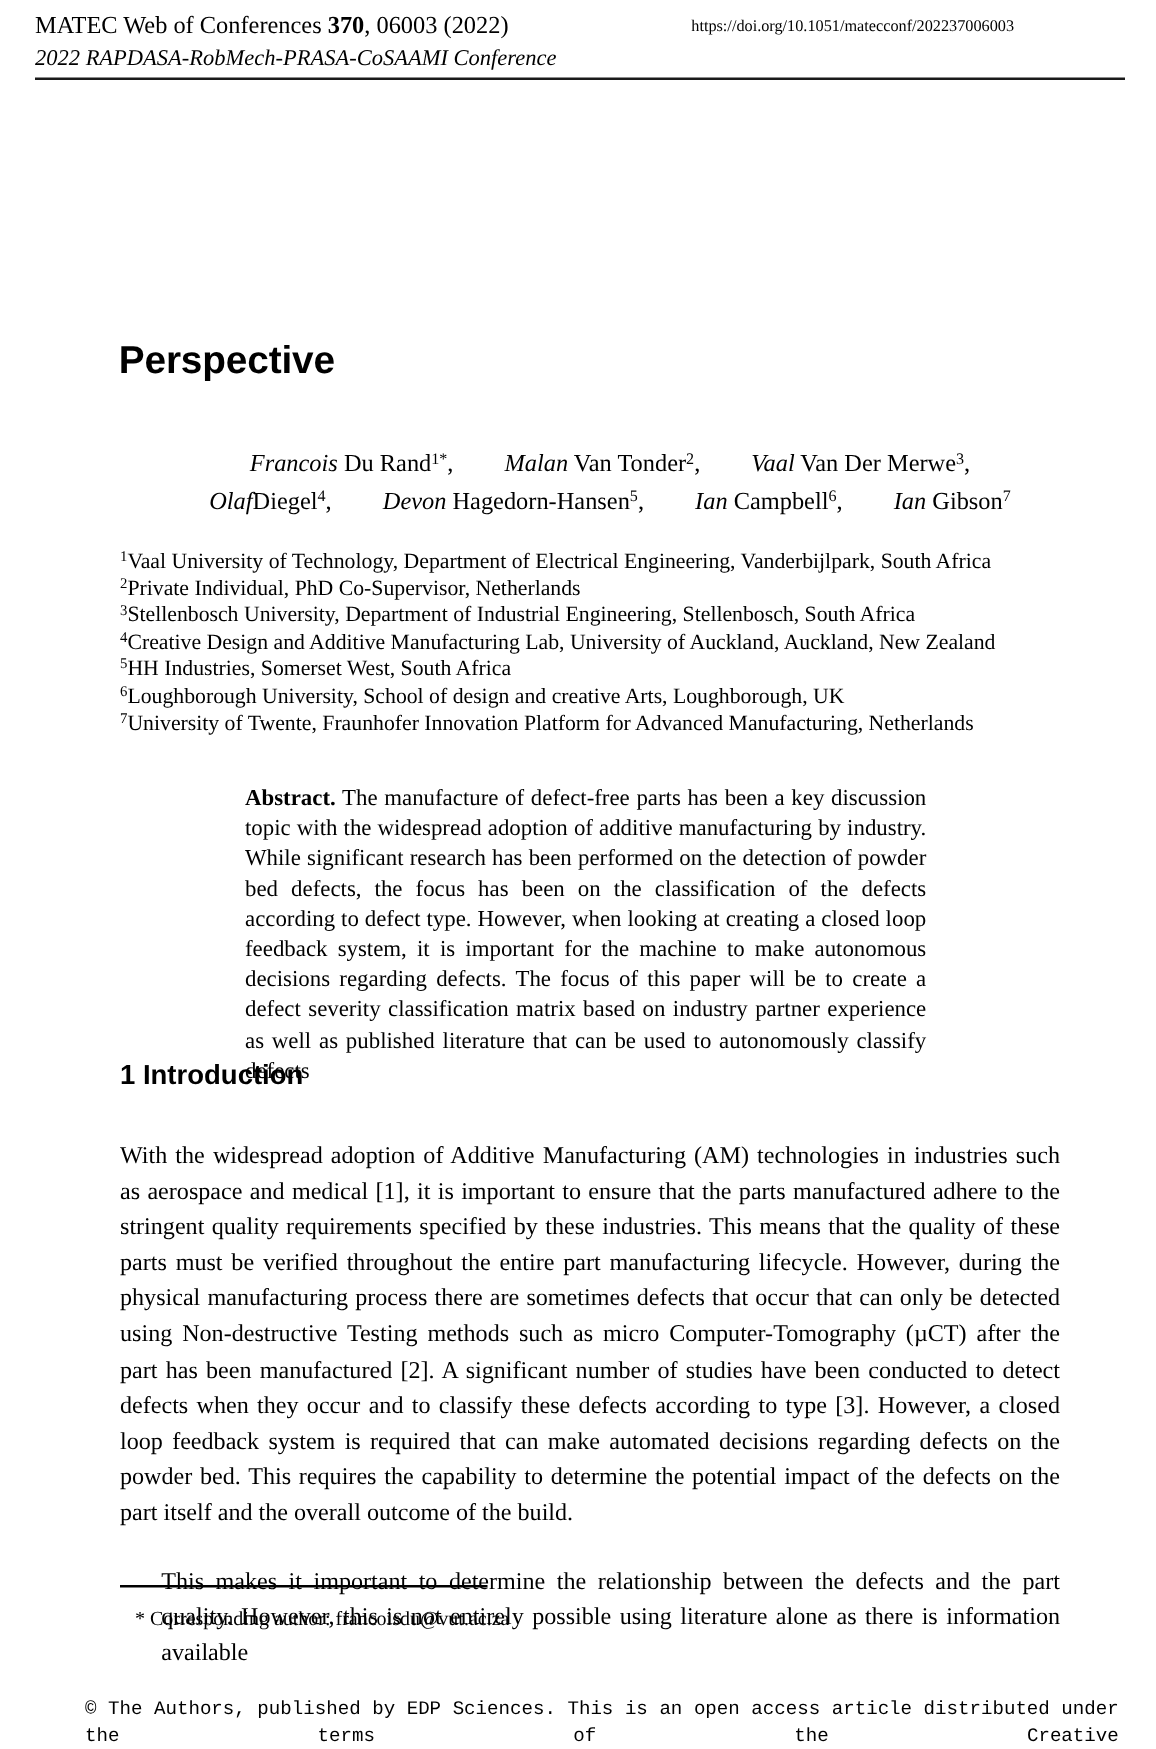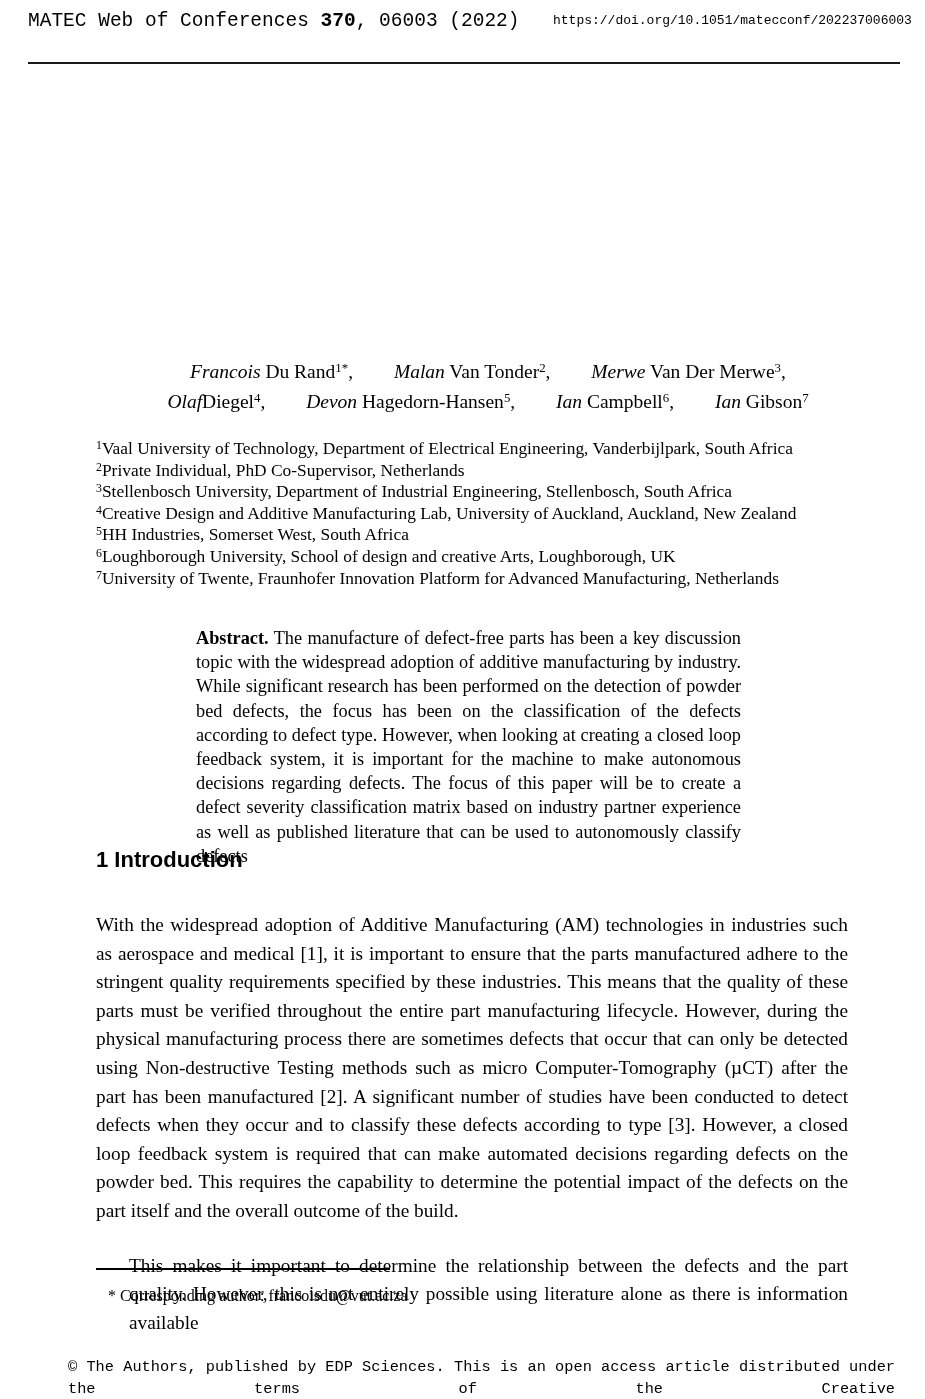--- a/index.html
+++ b/index.html
@@ -25,21 +25,20 @@
     left: 28px;
     top: 8px;
     width: 872px;
   }
   .run-head-row1 {
     position: relative;
     height: 26px;
     font-size: 19.5px;
     line-height: 26px;
     white-space: nowrap;
-    font-family: Liberation Mono, monospace;
   }
   .run-head-journal { display: inline; }
   .run-head-vol { font-weight: bold; }
   .run-head-doi {
     position: absolute;
     left: 525px;
     top: 0;
     font-size: 13px;
     line-height: 26px;
     white-space: nowrap;
@@ -190,30 +189,32 @@
 </head>
 <body>
 
 <div class="page">
 
   <div class="run-head">
     <div class="run-head-row1">
       <span class="run-head-journal">MATEC Web of Conferences </span><span class="run-head-vol">370</span><span>, 06003 (2022)</span>
       <span class="run-head-doi">https://doi.org/10.1051/matecconf/202237006003</span>
     </div>
+    <div class="run-head-row2">2022 RAPDASA-RobMech-PRASA-CoSAAMI Conference</div>
   </div>
   <div class="head-rule"></div>
 
   <h1 class="title">
+    <span class="l2">Perspective</span>
   </h1>
 
   <div class="authors">
     <span><span class="given">Francois</span> <span>Du Rand</span><sup>1*</sup></span>,
     <span><span class="given">Malan</span> <span>Van Tonder</span><sup>2</sup></span>,
-    <span><span class="given">Merwe</span> <span>Van Der Merwe</span><sup>3</sup></span>,
+    <span><span class="given">Vaal</span> <span>Van Der Merwe</span><sup>3</sup></span>,
     <span><span class="given">Olaf</span><span>Diegel</span><sup>4</sup></span>,
     <span><span class="given">Devon</span> <span>Hagedorn-Hansen</span><sup>5</sup></span>,
     <span><span class="given">Ian</span> <span>Campbell</span><sup>6</sup></span>,
     <span><span class="given">Ian</span> <span>Gibson</span><sup>7</sup></span>
   </div>
 
   <div class="affils">
     <div class="aff"><sup>1</sup><span>Vaal University of Technology, Department of Electrical Engineering, Vanderbijlpark, South Africa</span></div>
     <div class="aff"><sup>2</sup><span>Private Individual, PhD Co-Supervisor, Netherlands</span></div>
     <div class="aff"><sup>3</sup><span>Stellenbosch University, Department of Industrial Engineering, Stellenbosch, South Africa</span></div>

